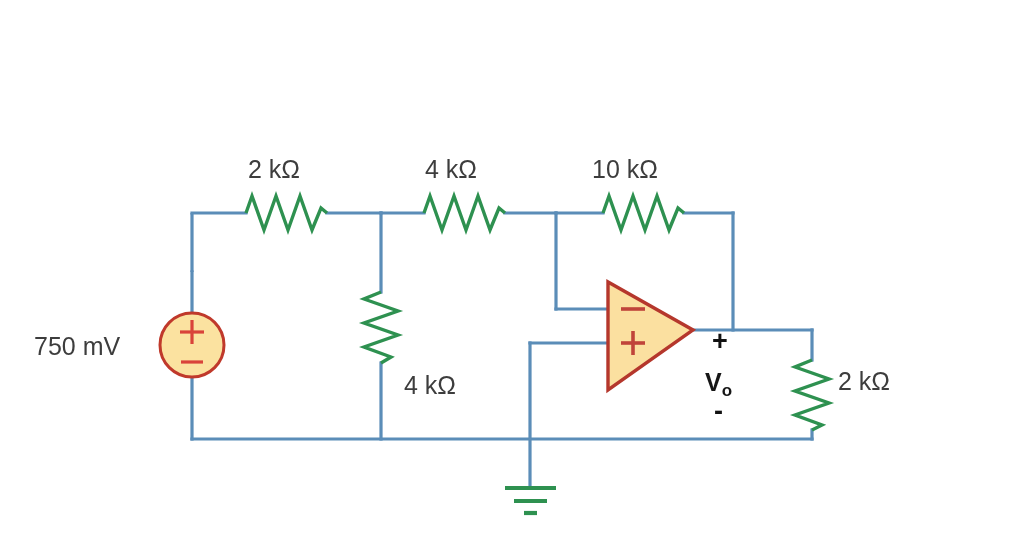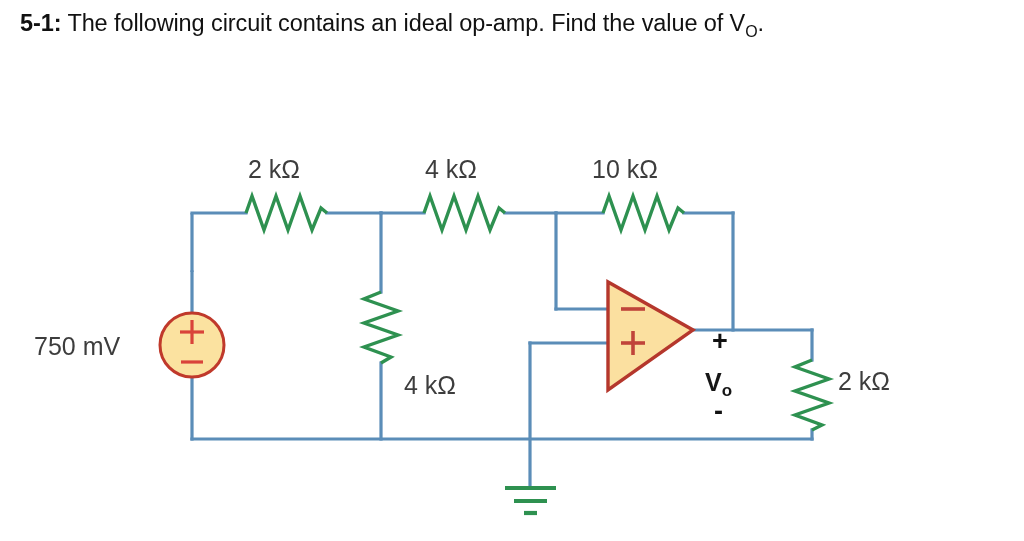--- a/index.html
+++ b/index.html
@@ -108,23 +108,20 @@
     font-size: 27px;
     font-weight: bold;
     fill: #111111;
   }
 </style>
 </head>
 <body>
 
 <div id="problem-page">
 
-  <div id="problem-statement">
-    <span class="prob-id">5-1:</span><span> The following circuit contains an ideal op-amp. Find the value of V</span><span class="sub">O</span><span>.</span>
-  </div>
 
   <div id="circuit-figure">
     <svg class="circuit" width="1024" height="481" viewBox="0 0 1024 481" xmlns="http://www.w3.org/2000/svg">
 
       <g>
 
         <path class="wire" d="M192,212 L192,153 Z"></path>
         <path class="wire" d="M192,153 L246,153"></path>
 
         <path class="wire" d="M327,153 L381,153"></path>

